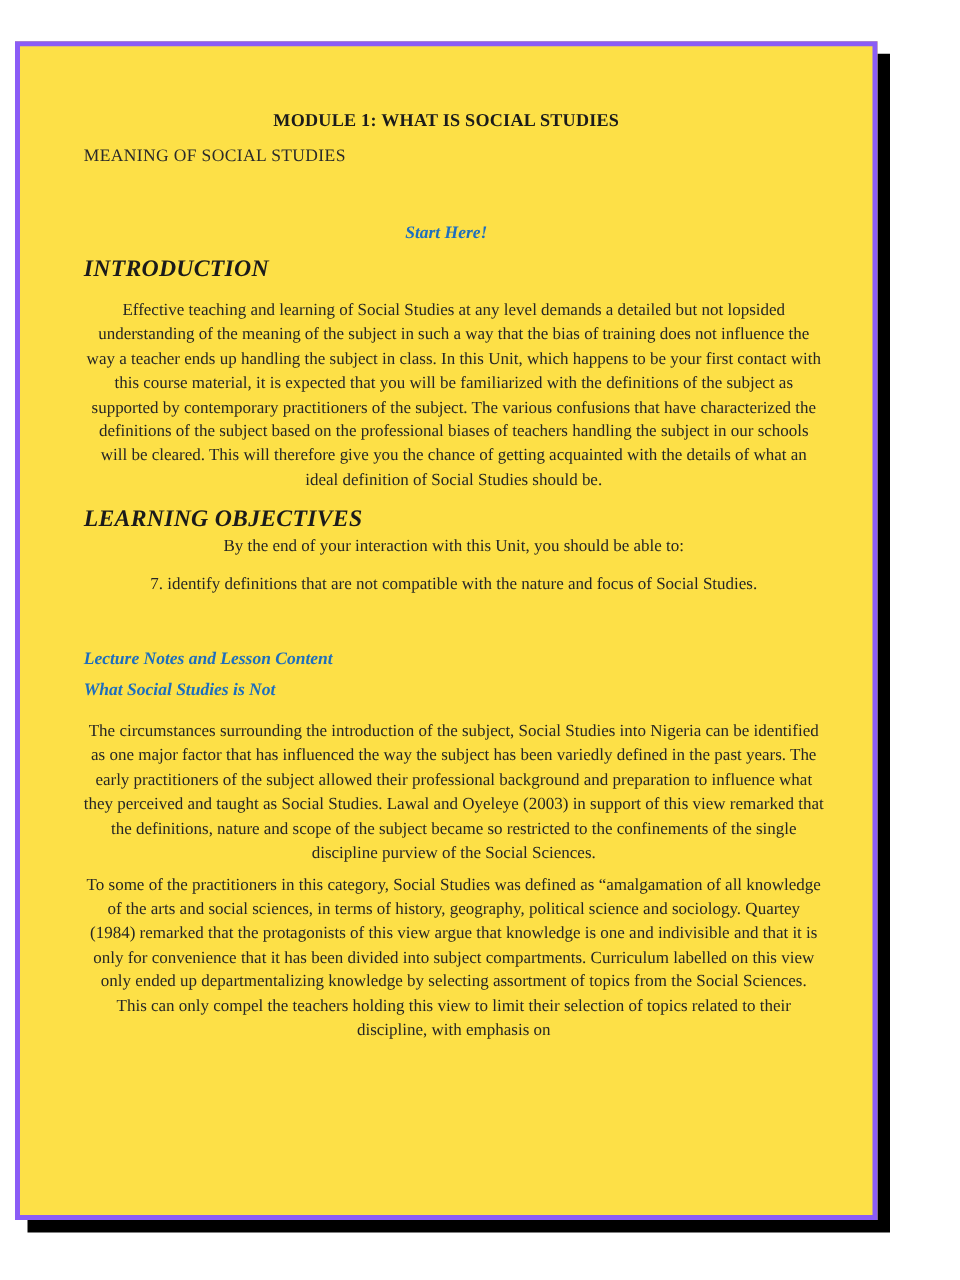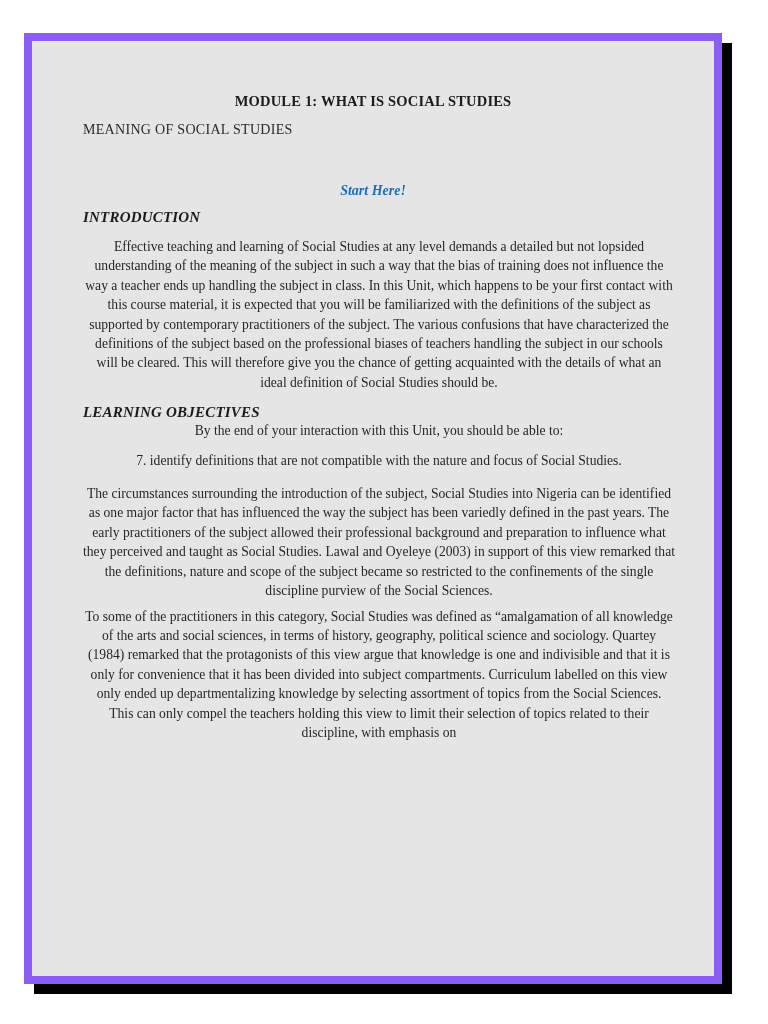--- a/index.html
+++ b/index.html
@@ -9,26 +9,26 @@
   }
   body {
     width: 768px;
     height: 1024px;
     position: relative;
     font-family: "Liberation Serif", serif;
     overflow: hidden;
   }
   .page-frame {
     position: absolute;
-    left: 24px;
+    left: 12px;
     top: 33px;
     width: 682px;
     height: 935px;
-    background: #e5e5e5;
-    border: 8px solid #8b5cf6;
+    background: #fde047;
+    border: 4px solid #8b5cf6;
     box-shadow: 10px 10px 0 #000000;
   }
   .page-content {
     padding: 52px 51px 0 51px;
     color: #222222;
   }
   .doc-title {
     margin: 0;
     text-align: center;
     font-size: 14.5px;
@@ -46,21 +46,21 @@
   .h-blue {
     margin: 0;
     color: #1d6ebf;
     font-size: 14px;
     font-weight: bold;
     font-style: italic;
   }
   .h-black {
     margin: 0;
     color: #1b1b1b;
-    font-size: 15px;
+    font-size: 19px;
     font-weight: bold;
     font-style: italic;
     letter-spacing: 0.2px;
   }
   .start-here { margin-top: 45px; text-align: center; }
   .intro-head { margin-top: 10px; }
   .body-text {
     margin: 0;
     font-size: 13.6px;
     line-height: 19.4px;
@@ -93,20 +93,22 @@
 
     <p class="body-text p-intro">Effective teaching and learning of Social Studies at any level demands a detailed but not lopsided understanding of the meaning of the subject in such a way that the bias of training does not influence the way a teacher ends up handling the subject in class. In this Unit, which happens to be your first contact with this course material, it is expected that you will be familiarized with the definitions of the subject as supported by contemporary practitioners of the subject. The various confusions that have characterized the definitions of the subject based on the professional biases of teachers handling the subject in our schools will be cleared. This will therefore give you the chance of getting acquainted with the details of what an ideal definition of Social Studies should be.</p>
 
     <p class="h-black objectives-head">LEARNING OBJECTIVES</p>
 
     <p class="body-text objectives-intro">By the end of your interaction with this Unit, you should be able to:</p>
 
     <p class="body-text objective-item">7. identify definitions that are not compatible with the nature and focus of Social Studies.</p>
 
 
+    <p class="h-blue lecture-head">Lecture Notes and Lesson Content</p>
 
+    <p class="h-blue whatnot-head">What Social Studies is Not</p>
 
     <p class="body-text p-circumstances">The circumstances surrounding the introduction of the subject, Social Studies into Nigeria can be identified as one major factor that has influenced the way the subject has been variedly defined in the past years. The early practitioners of the subject allowed their professional background and preparation to influence what they perceived and taught as Social Studies. Lawal and Oyeleye (2003) in support of this view remarked that the definitions, nature and scope of the subject became so restricted to the confinements of the single discipline purview of the Social Sciences.</p>
 
     <p class="body-text p-practitioners">To some of the practitioners in this category, Social Studies was defined as “amalgamation of all knowledge of the arts and social sciences, in terms of history, geography, political science and sociology. Quartey (1984) remarked that the protagonists of this view argue that knowledge is one and indivisible and that it is only for convenience that it has been divided into subject compartments. Curriculum labelled on this view only ended up departmentalizing knowledge by selecting assortment of topics from the Social Sciences. This can only compel the teachers holding this view to limit their selection of topics related to their discipline, with emphasis on</p>
 
   </div>
 </div>
 
 </body></html>

